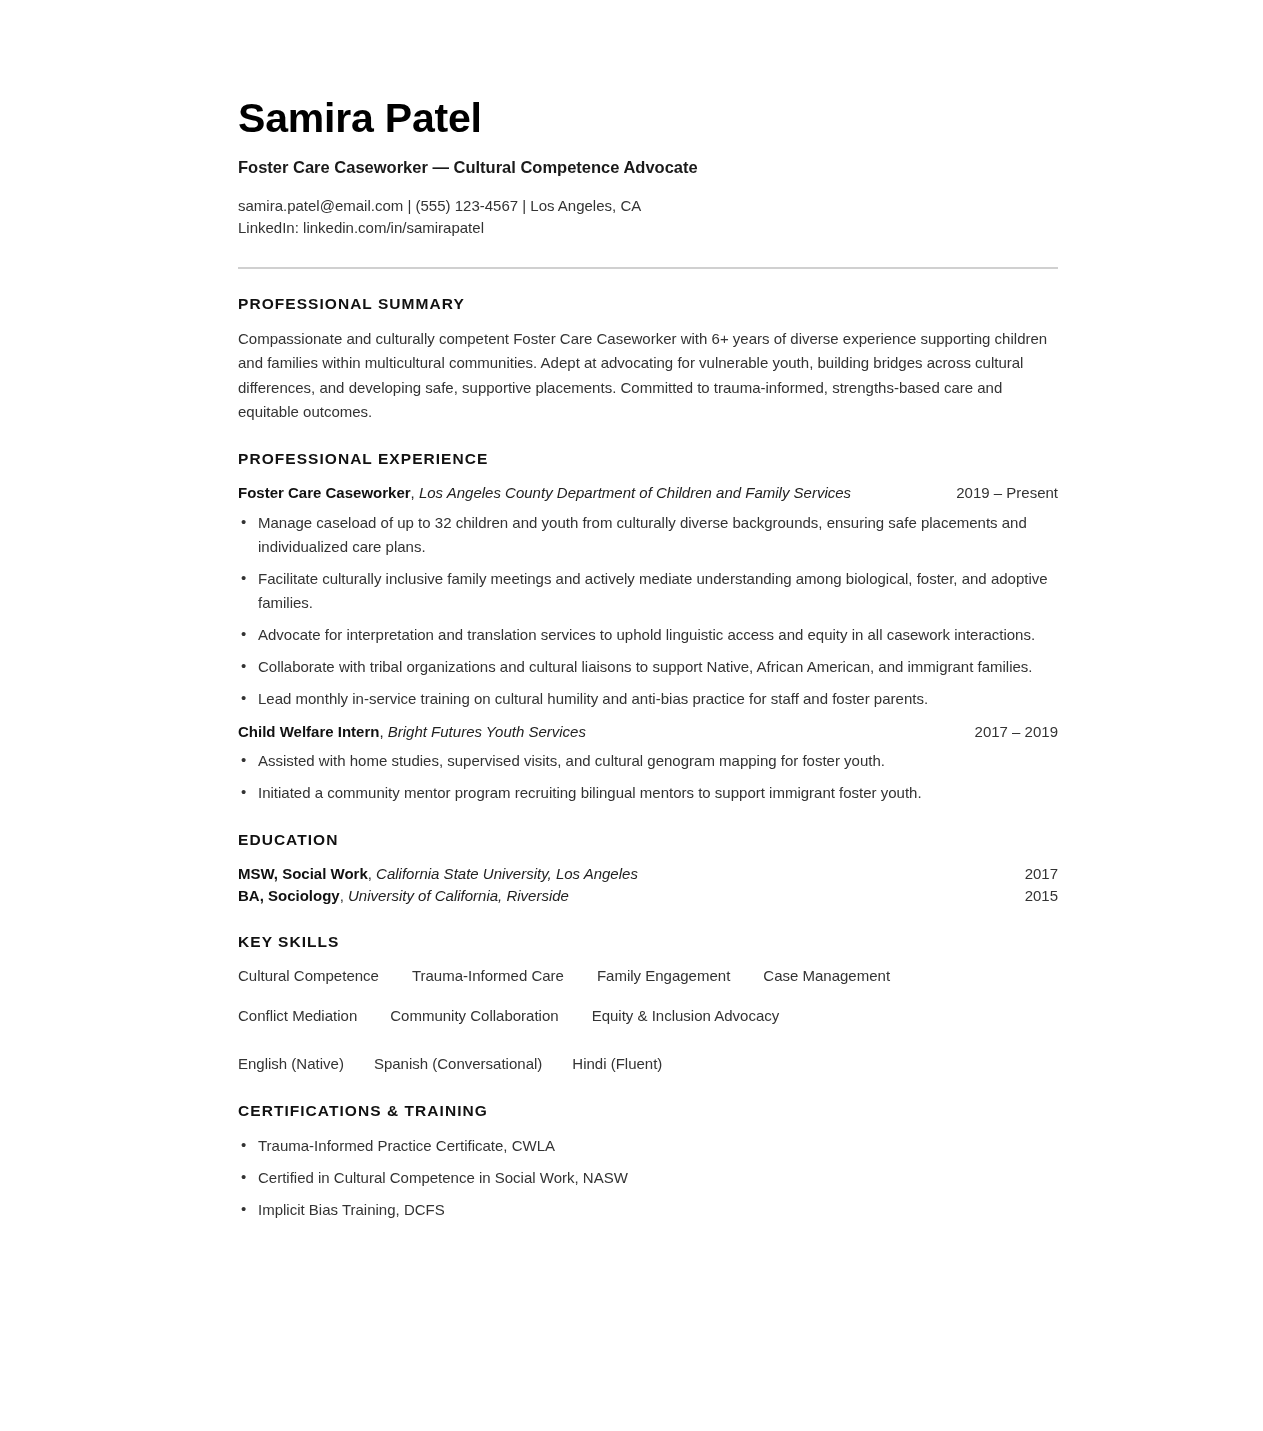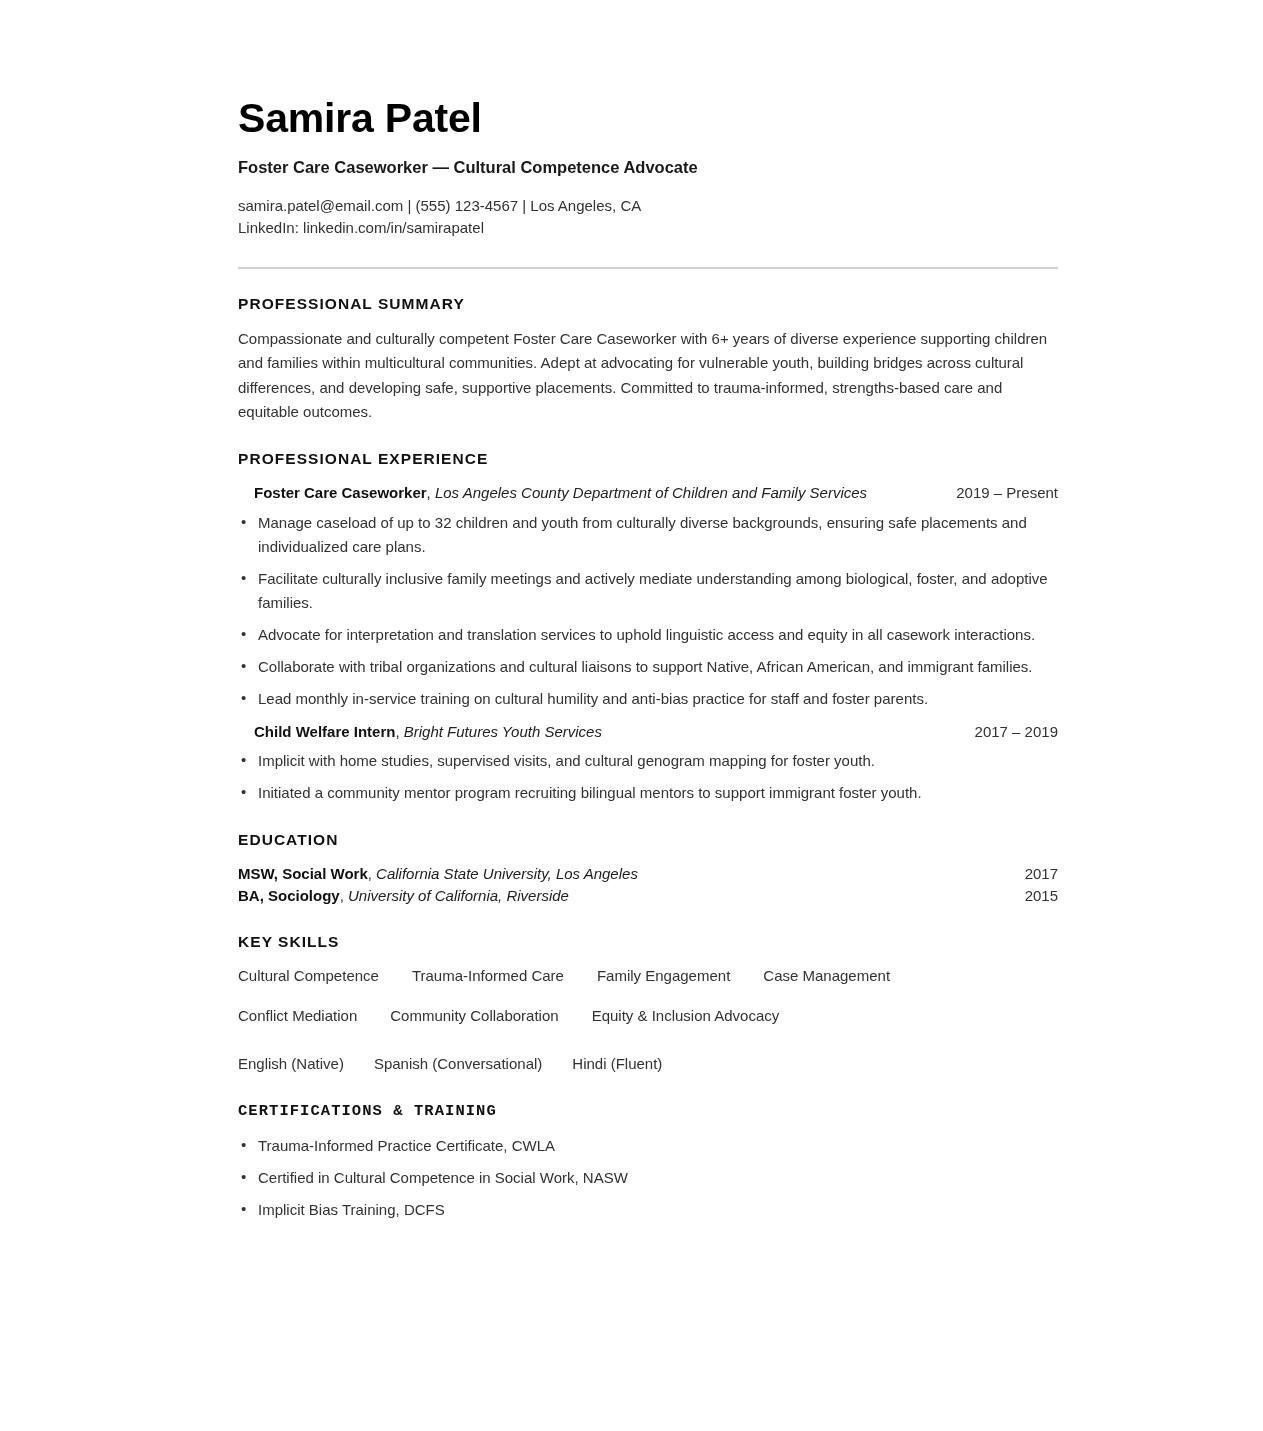--- a/index.html
+++ b/index.html
@@ -93,21 +93,20 @@
   .job-header {
     display: flex;
     justify-content: space-between;
     align-items: baseline;
     font-size: 15px;
     line-height: 1.5;
     margin-bottom: 6px;
   }
   .job-left {
     color: #1a1a1a;
-    margin-left: 16px;
   }
   .job-title {
     font-weight: bold;
     color: #111111;
   }
   .job-org {
     font-style: italic;
     color: #222222;
   }
   .job-dates {
@@ -178,21 +177,20 @@
     white-space: nowrap;
   }
   .lang-row {
     display: flex;
     flex-wrap: wrap;
     column-gap: 30px;
     row-gap: 10px;
   }
 
   .section-certs .section-title {
-    font-family: Liberation Mono, monospace;
   }
 </style>
 </head>
 <body>
 
 <div class="page">
   <div class="content-clip">
     <div class="sheet">
 
       <div>
@@ -228,21 +226,21 @@
         </div>
 
         <div class="job">
           <div class="job-header">
             <div class="job-left"><span class="job-title">Child Welfare Intern</span><span>,</span>
               <span class="job-org">Bright Futures Youth Services</span>
             </div>
             <div class="job-dates">2017 – 2019</div>
           </div>
           <ul class="bullets">
-            <li>Implicit with home studies, supervised visits, and cultural genogram mapping for foster youth.</li>
+            <li>Assisted with home studies, supervised visits, and cultural genogram mapping for foster youth.</li>
             <li>Initiated a community mentor program recruiting bilingual mentors to support immigrant foster youth.</li>
           </ul>
         </div>
       </div>
 
       <div class="section">
         <h2 class="section-title">EDUCATION</h2>
 
         <div class="edu-row">
           <div><span class="edu-degree">MSW, Social Work</span><span>,</span>

